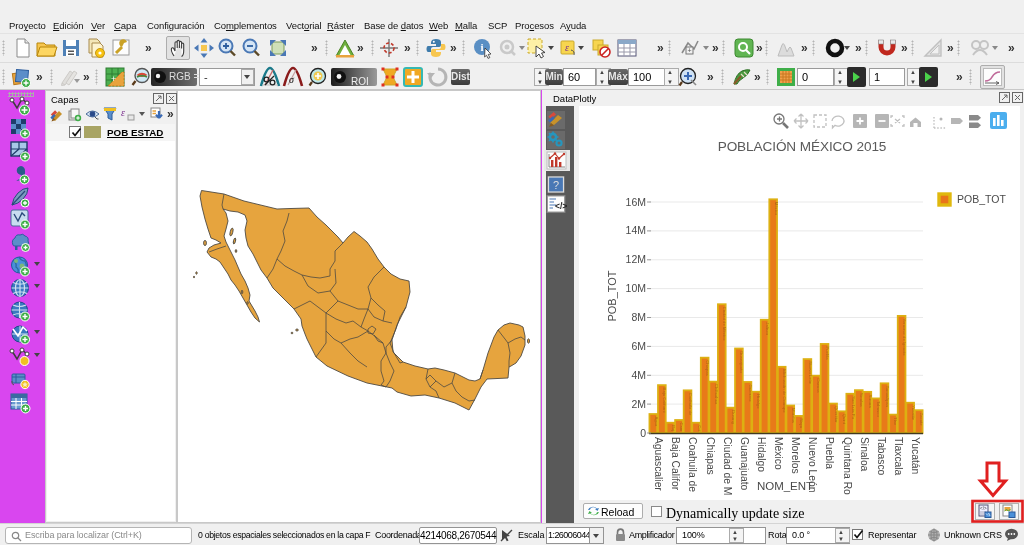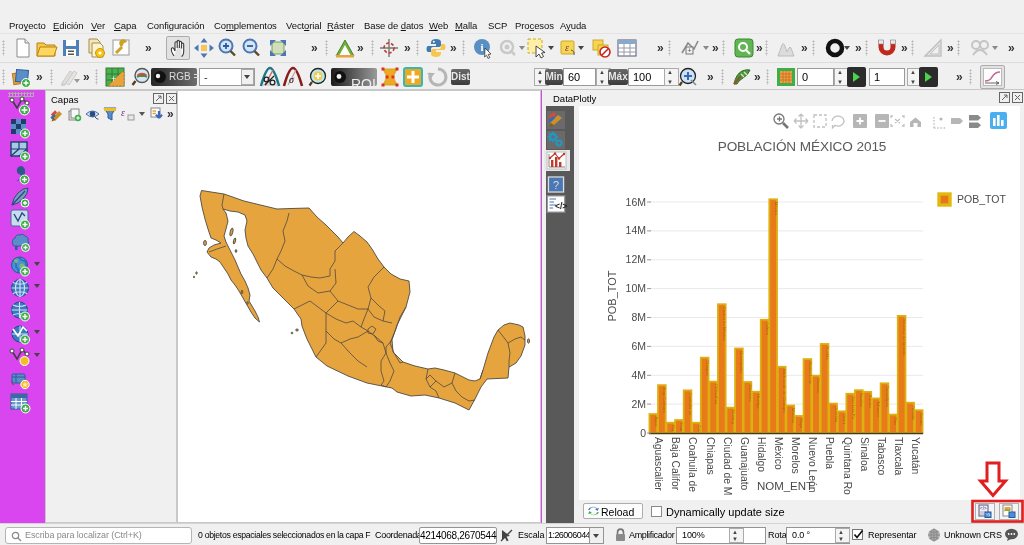--- a/index.html
+++ b/index.html
@@ -290,21 +290,21 @@
         <circle cx="11" cy="10" r="7.5" fill="#bfe8ea" stroke="#222" stroke-width="1.3"></circle>
         <circle cx="11" cy="10" r="4.5" fill="#f0c94f"></circle>
         <path d="M11 7 V13 M8 10 H14" stroke="#fff" stroke-width="1.6"></path>
         <path d="M5 16 L2.5 19.5" stroke="#5a3a1a" stroke-width="2.2"></path>
       </svg>
     <div class="abs" style="left:331px;top:5px;width:46px;height:18px;background:linear-gradient(90deg,#1c1c1c,#9a9a9a);border-radius:2px;"></div>
     <svg class="abs" style="left:333px;top:7px" width="14" height="14" viewBox="0 0 14 14">
         <circle cx="7" cy="7" r="6" fill="#111"></circle>
         <circle cx="6" cy="6.5" r="2.4" fill="#f2f2f2"></circle>
       </svg>
-    <span class="abs" style="left:351px;top:13px;font-size:14px;color:#eee;">ROI</span>
+    <span class="abs" style="left:351px;top:13px;font-size:10px;color:#eee;">ROI</span>
     <svg class="ibox" style="left:379px" viewBox="0 0 22 22">
         <path d="M4 3 L18 3 L14 11 L18 19 L4 19 L8 11 Z" fill="#f0a822" stroke="#caa92d"></path>
         <g fill="#e03020">
           <rect x="2.5" y="1.5" width="3" height="3"></rect>
           <rect x="16.5" y="1.5" width="3" height="3"></rect>
           <rect x="12.5" y="9.5" width="3" height="3"></rect>
           <rect x="6.5" y="9.5" width="3" height="3"></rect>
           <rect x="2.5" y="17.5" width="3" height="3"></rect>
           <rect x="16.5" y="17.5" width="3" height="3"></rect>
         </g>
@@ -514,20 +514,29 @@
           <text x="0" y="9" font-size="10" font-style="italic" fill="#7a2d8e" font-family="Liberation Serif">ε</text>
           <rect x="7" y="8" width="6" height="5" fill="#e8e8e8" stroke="#999"></rect>
         </svg>
       <div class="ddarrow abs" style="left:93px;top:21px;border-top-color:#555"></div>
       <svg class="abs" style="left:104px;top:16px" width="15" height="15" viewBox="0 0 15 15">
           <rect x="1" y="1" width="9" height="9" fill="#fff" stroke="#888"></rect>
           <path d="M2.5 4 H6 M2.5 6.5 H6" stroke="#e8a33d" stroke-width="1.5"></path>
           <path d="M9 4 V11 M9 11 l-3 -3.2 M9 11 l3 -3.2" stroke="#3a6ab5" stroke-width="2.2" fill="none"></path>
         </svg>
       <span class="chev abs" style="left:121px;top:16px;">»</span>
+      <div id="layerlist" class="abs">
+        <div class="abs" style="left:0px;top:0px;width:128px;height:17px;background:#f5f5f5;"></div>
+        <div class="abs" style="left:22px;top:2px;width:12px;height:12px;background:#fff;border:1px solid #777;"></div>
+        <svg class="abs" style="left:24px;top:3px" width="11" height="11" viewBox="0 0 11 11">
+            <path d="M1.5 5.5 L4 8.5 L9.5 1.5" fill="none" stroke="#111" stroke-width="1.7"></path>
+          </svg>
+        <div class="abs" style="left:37px;top:2px;width:17px;height:12px;background:#a8a464;"></div>
+        <span class="abs" style="left:60px;top:3px;font-size:9.8px;font-weight:bold;text-decoration:underline;color:#000;">POB ESTAD</span>
+      </div>
     </div>
     <div id="canvas" class="abs">
       <svg style="left:0;top:0" width="364" height="433" viewBox="0 0 364 433">
         <g fill="#e6a43e" stroke="#4e4a42" stroke-width="0.9" stroke-linejoin="round">
         <path d="M23.5 99.5 L46 103 L66 110 L99 118 L113 117.5 L131 117 L139 126 L148 134 L157 143 L160 146 L165 152 L170 146 L176 140.5 L182 145 L189 151 L194 158 L200 168 L206 176 L213 183 L222 188 L231 190 L232 201 L228 216 L219 234 L214 249 L215 261 L225 271 L237 275 L250 278 L257 277 L266 279 L277 282 L291 289 L297 290 L302 288 L305 279 L310 262 L316 246 L320 239 L326 234 L332 232 L341 234 L345 236 L347 245 L347 254 L343 265 L338 272 L333 275 L331 276 L330 287 L309 288 L303 296 L297 308 L291 319 L277 312 L261 307 L247 304 L233 305 L219 301 L214 297 L189 292 L170 285 L149 275 L138 266 L129 248 L127 243 L124 235 L123 228 L116 218 L106 208 L95 197 L89 187 L83 179 L79 171 L75 163 L70 155 L68 147 L67 139 L69 130 L67 124 L60 121 L52 120 L45 118 L48 122 L50 130 L48 138 L46 145 L48 151 L51 157 L54 163 L57 169 L60 176 L63 183 L67 190 L70 197 L72 204 L71 210 L74 215 L77 220 L80 226 L81.5 231 L77 227 L73 221 L69 214 L65 207 L61 200 L57 194 L53 189 L50 183 L46 177 L42 171 L38 168 L33 166 L29 161 L31 157 L36 154 L43 152 L38 149 L33 147 L30 138 L27 128 L24 116 L22 105 Z"></path>
         <ellipse cx="53.5" cy="141" rx="1.3" ry="4" transform="rotate(14 53.5 141)"></ellipse>
 <ellipse cx="56.5" cy="150" rx="1" ry="3" transform="rotate(14 56.5 150)"></ellipse>
 <ellipse cx="58" cy="160" rx="0.8" ry="1.5"></ellipse>
 <ellipse cx="27" cy="152" rx="1.4" ry="2.6"></ellipse>
 <ellipse cx="119" cy="239" rx="1.3" ry="1"></ellipse>
@@ -792,21 +801,21 @@
         <text x="415" y="113" font-size="10.5" fill="#4a4a4a">POB_TOT</text>
       </svg>
 
       <div class="abs" style="left:41px;top:413px;width:60px;height:16px;background:#fdfdfd;border:1px solid #adadad;border-radius:2px;"></div>
       <svg class="abs" style="left:45px;top:415px" width="13" height="12" viewBox="0 0 13 12">
           <path d="M1 5 a5 4 0 0 1 9 -1.5 l2 -0.5 -1.5 3 -2.5 -2 1.5 -0.3 a3.5 3 0 0 0 -6.5 1 Z" fill="#3a7ac0"></path>
           <path d="M12 7 a5 4 0 0 1 -9 1.5 l-2 0.5 1.5 -3 2.5 2 -1.5 0.3 a3.5 3 0 0 0 6.5 -1 Z" fill="#3fae49"></path>
         </svg>
       <span class="abs" style="left:59px;top:416px;font-size:10.5px;color:#000;">Reload</span>
       <div class="abs" style="left:109px;top:416px;width:11px;height:11px;background:#fff;border:1px solid #8a8a8a;"></div>
-      <span class="abs" style="left:124px;top:416px;font-size:11px;color:#000;">Dynamically update size</span>
+      <span class="abs" style="left:124px;top:416px;font-size:14px;color:#000;font-family:Liberation Serif, serif;">Dynamically update size</span>
       <div class="abs" style="left:433px;top:413px;width:20px;height:17px;background:#f5f5f5;border:1px solid #b0b0b0;"></div>
       <svg class="abs" style="left:436px;top:414px" width="15" height="15" viewBox="0 0 15 15">
           <rect x="1" y="1" width="9" height="11" fill="#eef" stroke="#557"></rect>
           <text x="2" y="6" font-size="4.5" fill="#333">&lt;/&gt;</text>
           <path d="M2 8 H8 M2 10 H8" stroke="#99a" stroke-width="0.8"></path>
           <rect x="7" y="8" width="6" height="5.5" fill="#4a90d9" stroke="#2a5a9a"></rect>
           <path d="M8 9.5 l2 2 M10.5 9 l1.5 3" stroke="#fff" stroke-width="0.7"></path>
         </svg>
       <div class="abs" style="left:457px;top:413px;width:20px;height:17px;background:#f5f5f5;border:1px solid #b0b0b0;"></div>
       <svg class="abs" style="left:460px;top:414px" width="15" height="15" viewBox="0 0 15 15">

